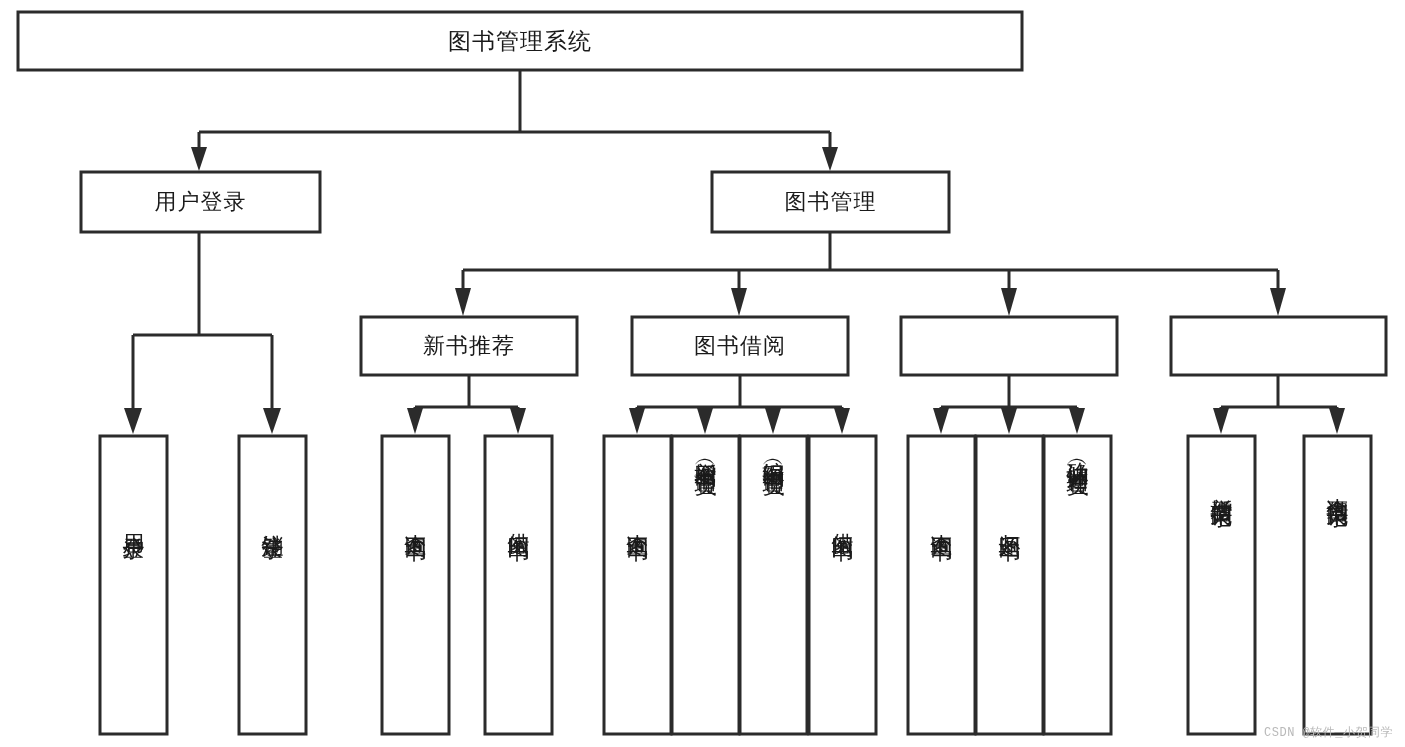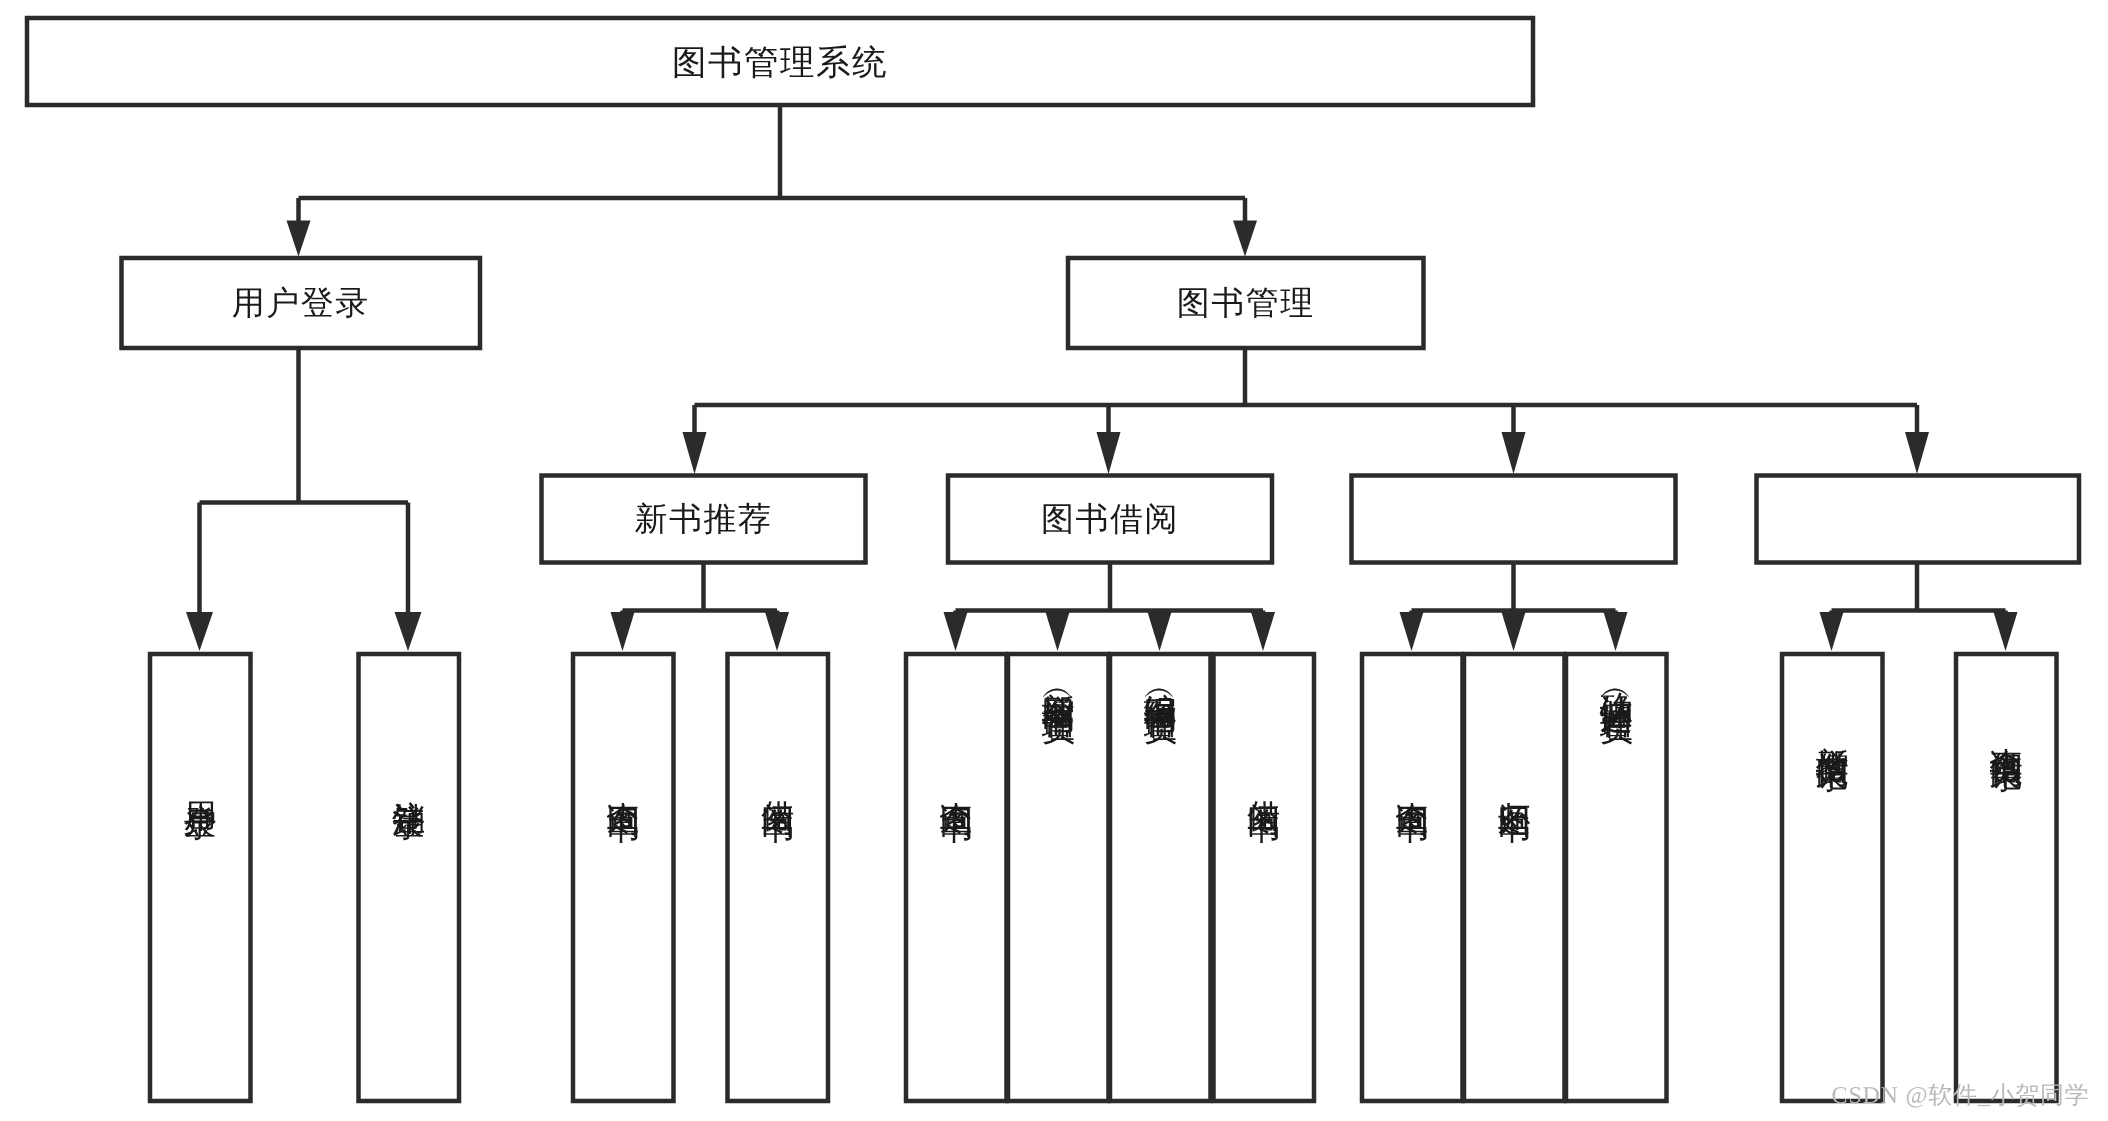--- a/index.html
+++ b/index.html
@@ -72,22 +72,22 @@
     white-space: nowrap;
     letter-spacing: 1px;
   }
   .title-text {
     font-size: 23px;
   }
   .watermark {
     position: absolute;
     right: 12px;
     bottom: 6px;
-    font-family: Liberation Serif, serif;
-    font-size: 16px;
+    font-family: Liberation Mono, monospace;
+    font-size: 12px;
     color: #b9b9b9;
     letter-spacing: 0.5px;
     white-space: nowrap;
   }
 </style>
 </head>
 <body>
 
 <div id="diagram-root">
 

